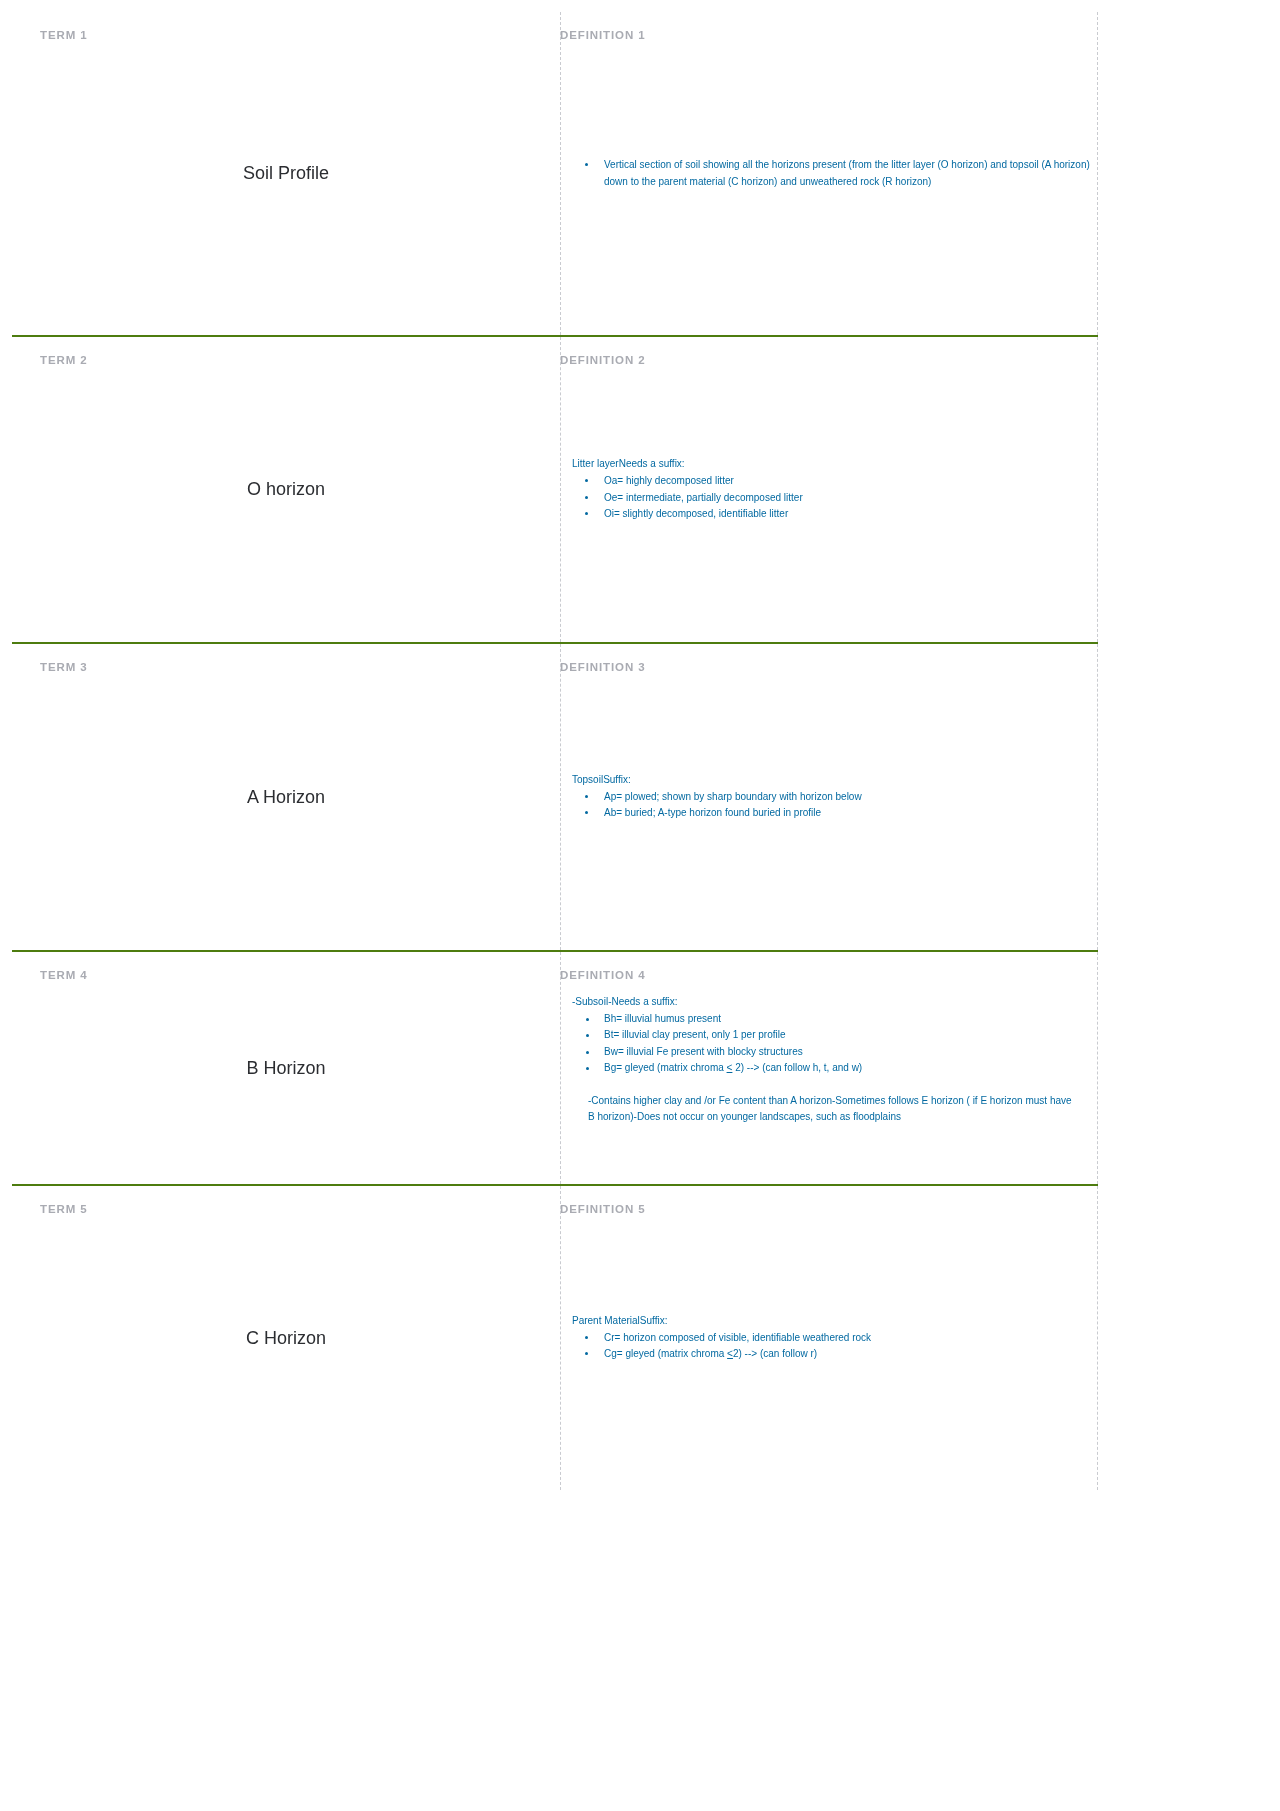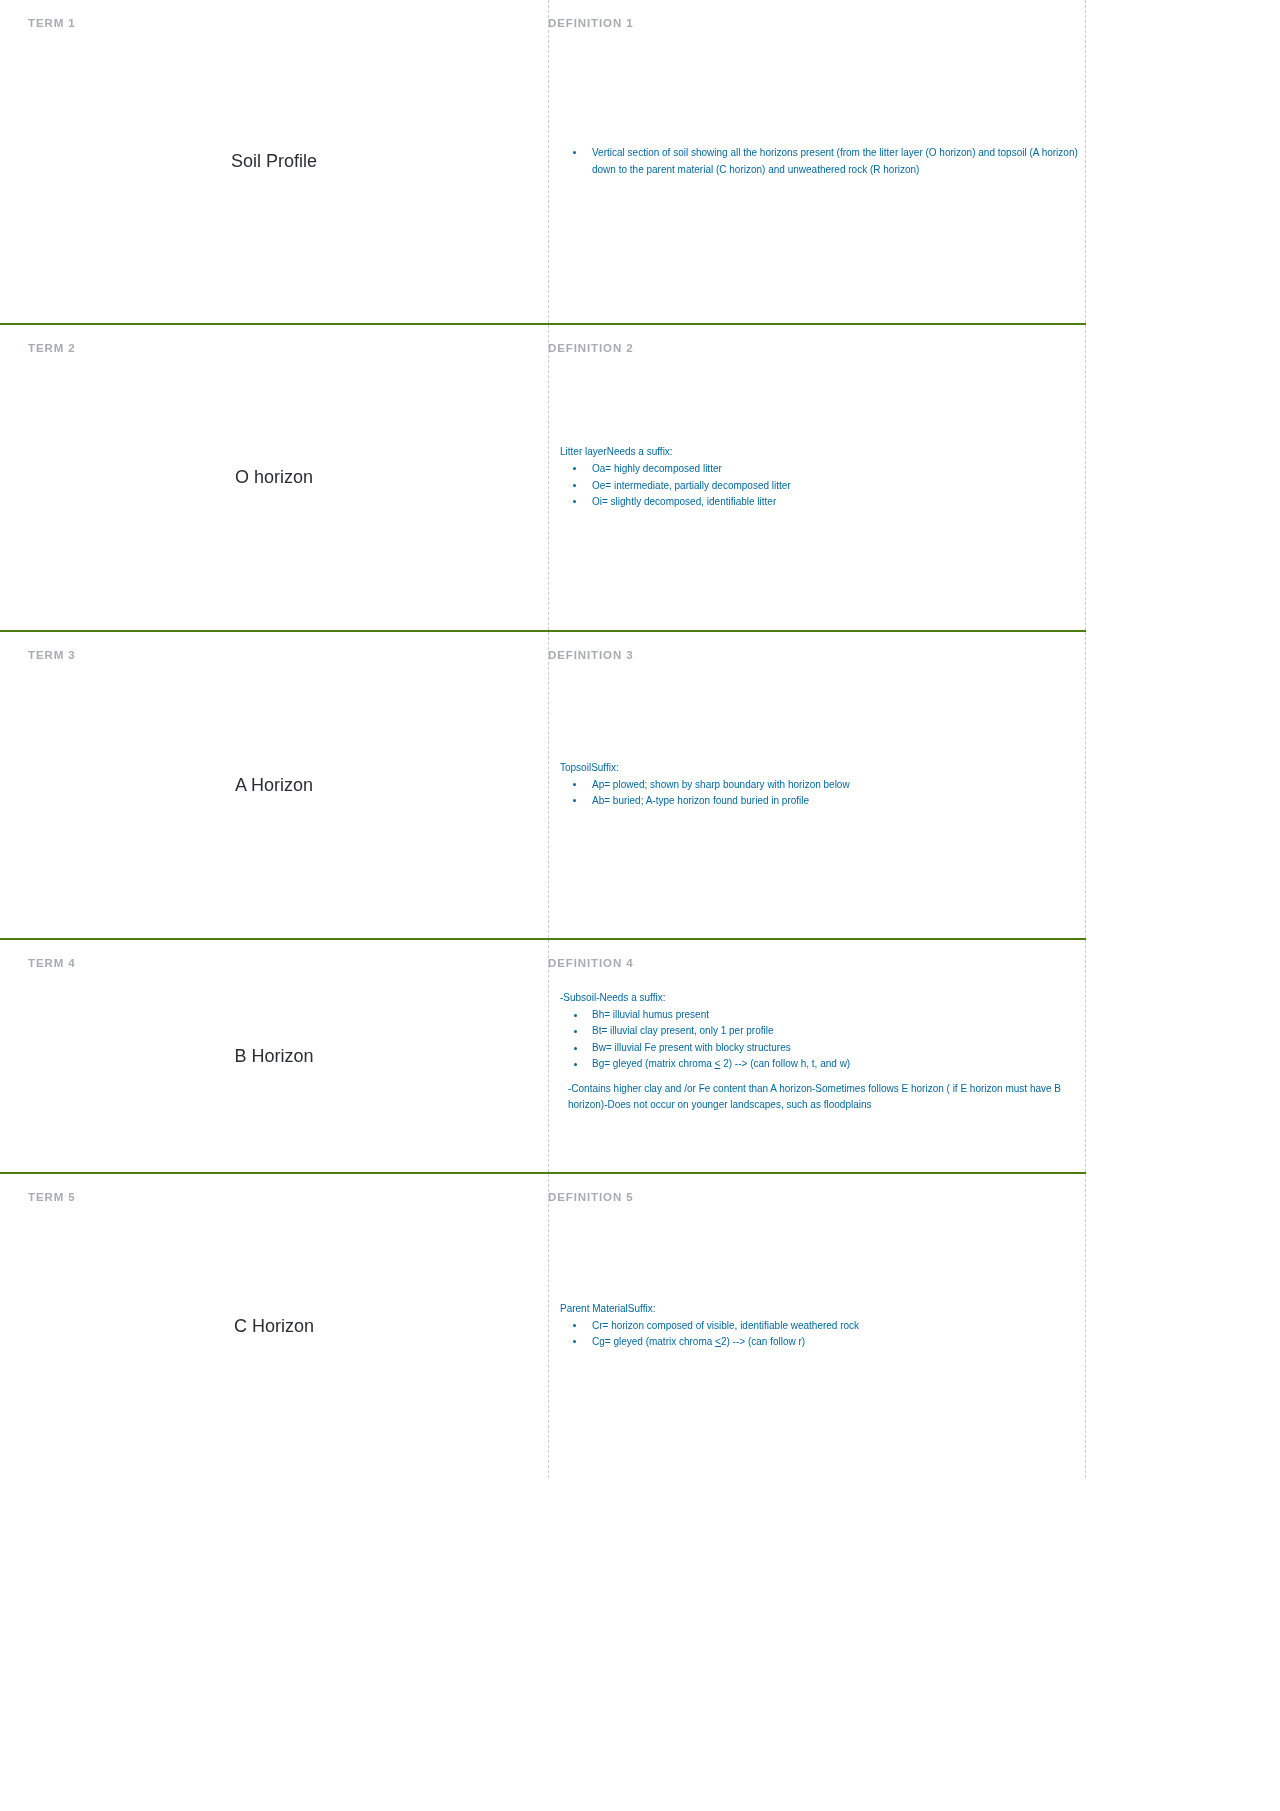--- a/index.html
+++ b/index.html
@@ -11,21 +11,21 @@
     width: 1280px;
     min-height: 1811px;
     font-family: "Liberation Sans", sans-serif;
     color: #2e3033;
     -webkit-font-smoothing: antialiased;
   }
 
   .cards {
     width: 1086px;
     margin: 0;
-    padding: 0;
+    padding: 12px;
   }
 
   .card {
     position: relative;
     display: flex;
     width: 1086px;
     border-top: 2px solid #4d7c0f;
   }
   .card:first-child { border-top: none; }
 
@@ -104,21 +104,21 @@
     margin: 0;
     padding-left: 26px;
     list-style: disc outside;
   }
   .def-body ul li {
     margin: 0;
     padding-left: 6px;
   }
   .def-body ul.tight-bullets li::marker { font-size: 0.9em; }
   .def-body p.tail {
-    margin: 8px;
+    margin: 16px;
   }
   .und { text-decoration: underline; }
 
   
   .h1 { height: 323px; }
   .h2 { height: 307px; }
   .h3 { height: 308px; }
   .h4 { height: 234px; }
   .h5 { height: 306px; }
 </style>

